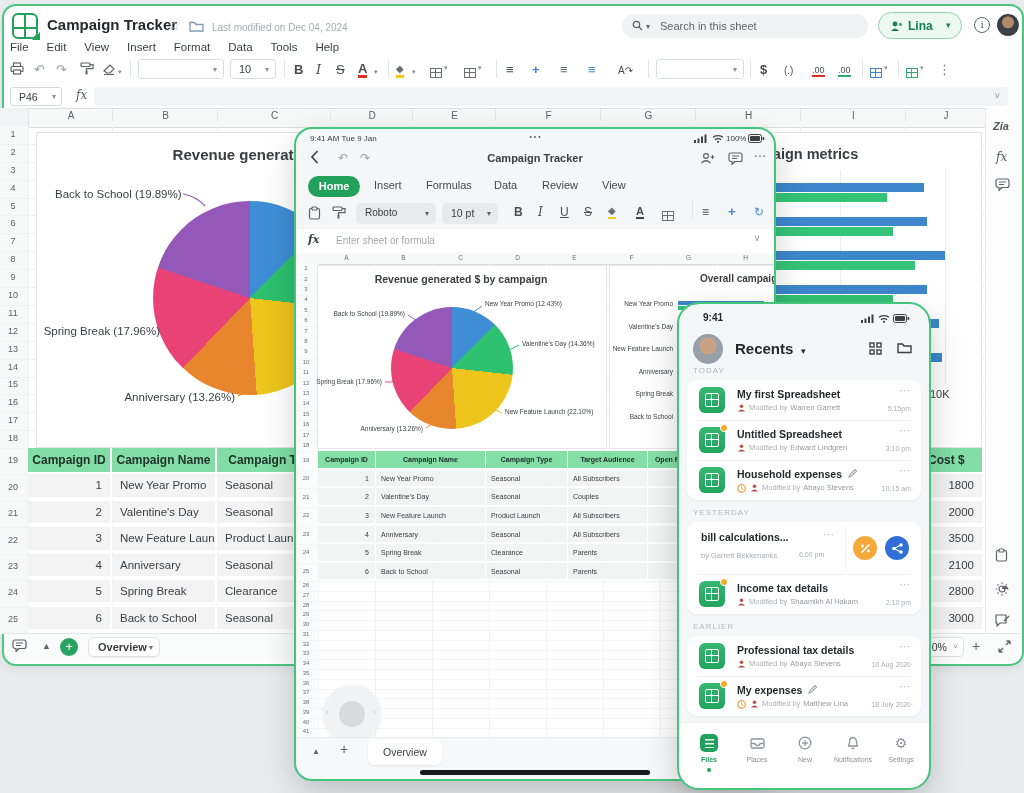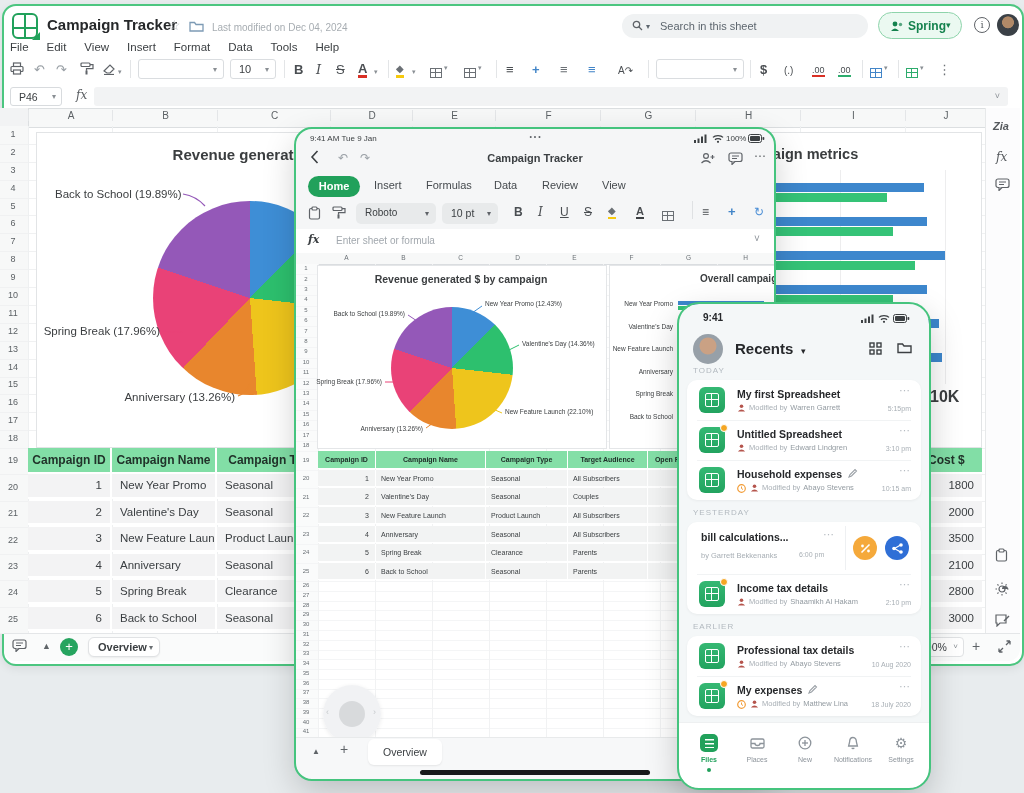--- a/index.html
+++ b/index.html
@@ -45,21 +45,21 @@
       <span class="abs nowrap" style="left:38px;top:6px;font-size:11px;color:#5d666e;">Search in this sheet</span>
     </div>
     <div class="abs" style="left:878px;top:12px;width:84px;height:27px;border:1.5px solid #8ed4ab;background:#ebf9f1;border-radius:15px;box-sizing:border-box;">
       <span class="ic" style="left:11px;top:7px;">
           <svg width="14" height="12" viewBox="0 0 14 12">
             <circle cx="5" cy="4" r="2.4" fill="#15824e"></circle>
             <path d="M1 11 q4 -5 8 0 z" fill="#15824e"></path>
             <circle cx="10.5" cy="4.5" r="1.7" fill="#15824e" opacity=".7"></circle>
           </svg>
         </span>
-      <span class="abs nowrap" style="left:29px;top:6px;font-size:12px;font-weight:bold;color:#15824e;">Spring</span>
+      <span class="abs nowrap" style="left:29px;top:6px;font-size:12px;font-weight:bold;color:#15824e;">Lina</span>
       <span class="abs" style="left:67px;top:7px;font-size:9px;color:#15824e;">▾</span>
     </div>
     <div class="abs" style="left:974px;top:17px;width:16px;height:16px;border:1.5px solid #5f6368;border-radius:50%;box-sizing:border-box;text-align:center;font-size:10px;line-height:13px;color:#5f6368;font-family:'DejaVu Serif',serif;">i</div>
     <div class="abs" style="left:997px;top:14px;width:22px;height:22px;border-radius:50%;background:radial-gradient(circle at 50% 38%,#b08968 0 32%,#3a4046 36%);"></div>
 
     <div class="abs" style="left:10px;top:41px;display:flex;gap:18px;font-size:11.5px;color:#3a3e41;" id="d-menus">
         <span>File</span>
         <span>Edit</span>
         <span>View</span>
         <span>Insert</span>
@@ -243,21 +243,21 @@
         <div style="position: absolute; left: 640px; top: 217px; width: 287px; height: 9px; background: rgb(61, 135, 205);"></div>
         <div style="position: absolute; left: 640px; top: 227px; width: 253px; height: 9px; background: rgb(53, 195, 119);"></div>
         <div style="position: absolute; left: 640px; top: 251px; width: 305px; height: 9px; background: rgb(61, 135, 205);"></div>
         <div style="position: absolute; left: 640px; top: 261px; width: 275px; height: 9px; background: rgb(53, 195, 119);"></div>
         <div style="position: absolute; left: 640px; top: 285px; width: 287px; height: 9px; background: rgb(61, 135, 205);"></div>
         <div style="position: absolute; left: 640px; top: 295px; width: 253px; height: 9px; background: rgb(53, 195, 119);"></div>
         <div style="position: absolute; left: 640px; top: 319px; width: 299px; height: 9px; background: rgb(61, 135, 205);"></div>
         <div style="position: absolute; left: 640px; top: 329px; width: 259px; height: 9px; background: rgb(53, 195, 119);"></div>
         <div style="position: absolute; left: 640px; top: 353px; width: 302px; height: 9px; background: rgb(61, 135, 205);"></div>
         <div style="position: absolute; left: 640px; top: 363px; width: 262px; height: 9px; background: rgb(53, 195, 119);"></div>
-        <div style="position: absolute; left: 930px; top: 388px; font-size: 16px; font-weight: bold; color: rgb(59, 62, 64);">10K</div>
+        <div style="position: absolute; left: 930px; top: 388px; font-size: 11px; font-weight: normal; color: rgb(59, 62, 64);">10K</div>
         <div style="position: absolute; left: 28px; top: 448px; width: 84px; height: 26px; background: rgb(130, 222, 166); border-right: 2px solid rgb(255, 255, 255); border-bottom: 2px solid rgb(255, 255, 255); box-sizing: border-box; text-align: center; line-height: 25px; font-size: 12px; font-weight: bold; color: rgb(33, 51, 42); white-space: nowrap; overflow: hidden;">Campaign ID</div>
         <div style="position: absolute; left: 112px; top: 448px; width: 105px; height: 26px; background: rgb(130, 222, 166); border-right: 2px solid rgb(255, 255, 255); border-bottom: 2px solid rgb(255, 255, 255); box-sizing: border-box; text-align: center; line-height: 25px; font-size: 12px; font-weight: bold; color: rgb(33, 51, 42); white-space: nowrap; overflow: hidden;">Campaign Name</div>
         <div style="position: absolute; left: 217px; top: 448px; width: 113px; height: 26px; background: rgb(130, 222, 166); border-right: 2px solid rgb(255, 255, 255); border-bottom: 2px solid rgb(255, 255, 255); box-sizing: border-box; text-align: center; line-height: 25px; font-size: 12px; font-weight: bold; color: rgb(33, 51, 42); white-space: nowrap; overflow: hidden;">Campaign Type</div>
         <div style="position: absolute; left: 28px; top: 474.4px; width: 84px; height: 24.4px; background: rgb(243, 243, 244); border-right: 2px solid rgb(255, 255, 255); border-bottom: 2px solid rgb(255, 255, 255); box-sizing: border-box; font-size: 11.5px; color: rgb(58, 62, 65); line-height: 23px; text-align: right; padding-right: 8px; white-space: nowrap; overflow: hidden;">1</div>
         <div style="position: absolute; left: 112px; top: 474.4px; width: 105px; height: 24.4px; background: rgb(243, 243, 244); border-right: 2px solid rgb(255, 255, 255); border-bottom: 2px solid rgb(255, 255, 255); box-sizing: border-box; font-size: 11.5px; color: rgb(58, 62, 65); line-height: 23px; text-align: left; padding-left: 8px; white-space: nowrap; overflow: hidden;">New Year Promo</div>
         <div style="position: absolute; left: 217px; top: 474.4px; width: 113px; height: 24.4px; background: rgb(243, 243, 244); border-right: 2px solid rgb(255, 255, 255); border-bottom: 2px solid rgb(255, 255, 255); box-sizing: border-box; font-size: 11.5px; color: rgb(58, 62, 65); line-height: 23px; text-align: left; padding-left: 8px; white-space: nowrap; overflow: hidden;">Seasonal</div>
         <div style="position: absolute; left: 28px; top: 500.8px; width: 84px; height: 24.4px; background: rgb(243, 243, 244); border-right: 2px solid rgb(255, 255, 255); border-bottom: 2px solid rgb(255, 255, 255); box-sizing: border-box; font-size: 11.5px; color: rgb(58, 62, 65); line-height: 23px; text-align: right; padding-right: 8px; white-space: nowrap; overflow: hidden;">2</div>
         <div style="position: absolute; left: 112px; top: 500.8px; width: 105px; height: 24.4px; background: rgb(243, 243, 244); border-right: 2px solid rgb(255, 255, 255); border-bottom: 2px solid rgb(255, 255, 255); box-sizing: border-box; font-size: 11.5px; color: rgb(58, 62, 65); line-height: 23px; text-align: left; padding-left: 8px; white-space: nowrap; overflow: hidden;">Valentine's Day</div>
         <div style="position: absolute; left: 217px; top: 500.8px; width: 113px; height: 24.4px; background: rgb(243, 243, 244); border-right: 2px solid rgb(255, 255, 255); border-bottom: 2px solid rgb(255, 255, 255); box-sizing: border-box; font-size: 11.5px; color: rgb(58, 62, 65); line-height: 23px; text-align: left; padding-left: 8px; white-space: nowrap; overflow: hidden;">Seasonal</div>
         <div style="position: absolute; left: 28px; top: 527.3px; width: 84px; height: 24.4px; background: rgb(243, 243, 244); border-right: 2px solid rgb(255, 255, 255); border-bottom: 2px solid rgb(255, 255, 255); box-sizing: border-box; font-size: 11.5px; color: rgb(58, 62, 65); line-height: 23px; text-align: right; padding-right: 8px; white-space: nowrap; overflow: hidden;">3</div>

